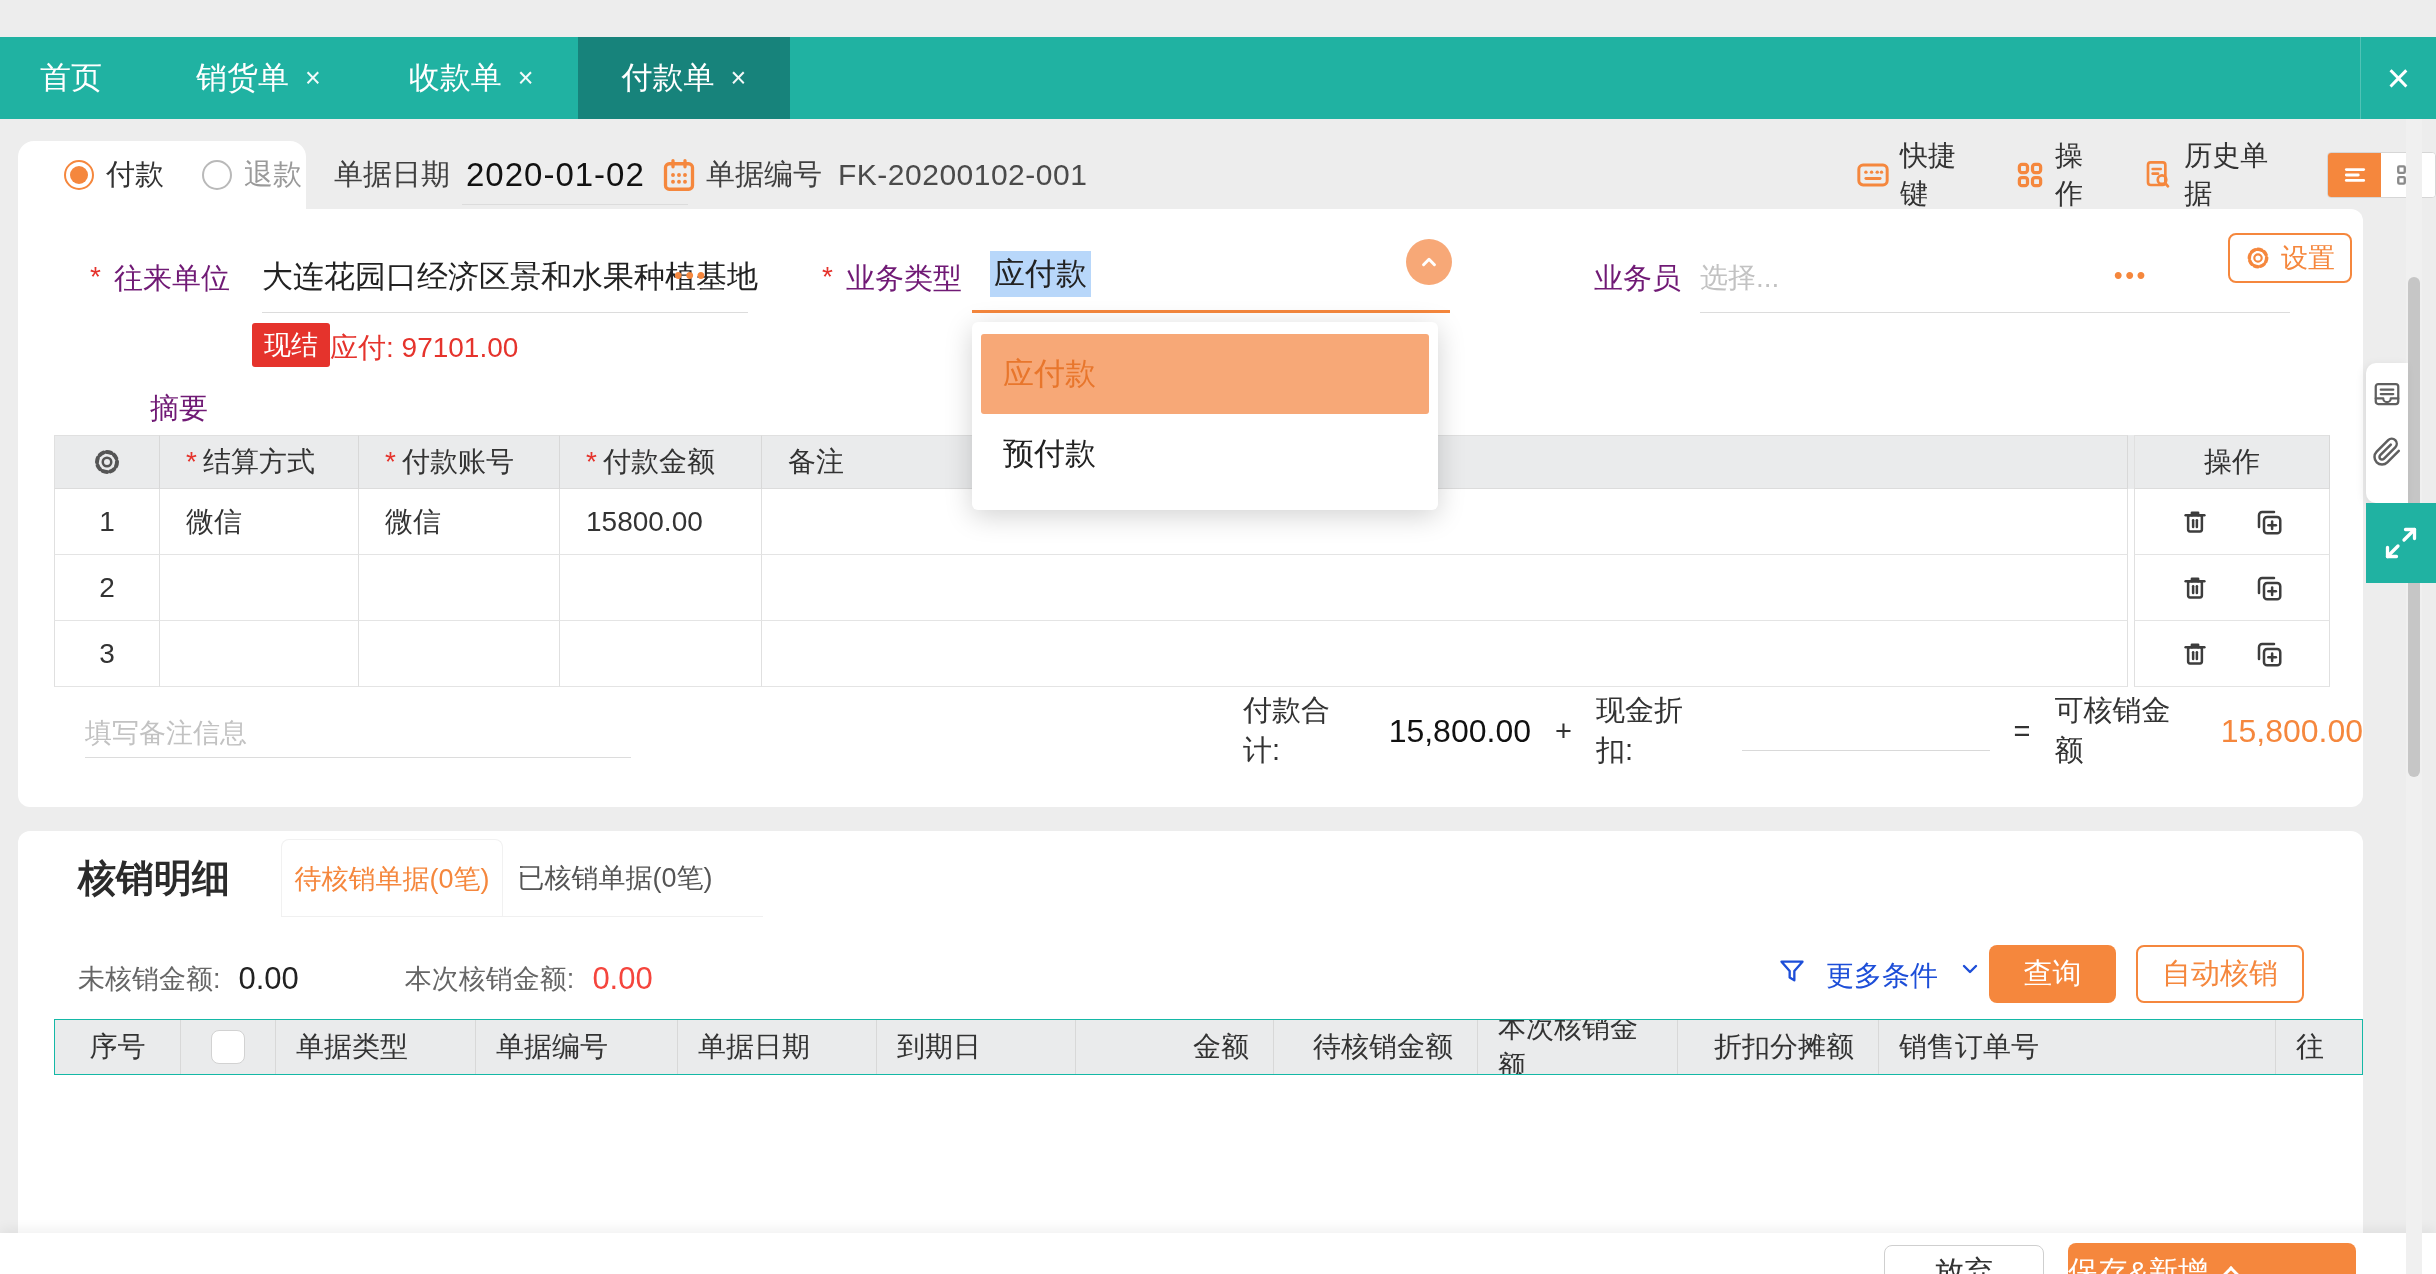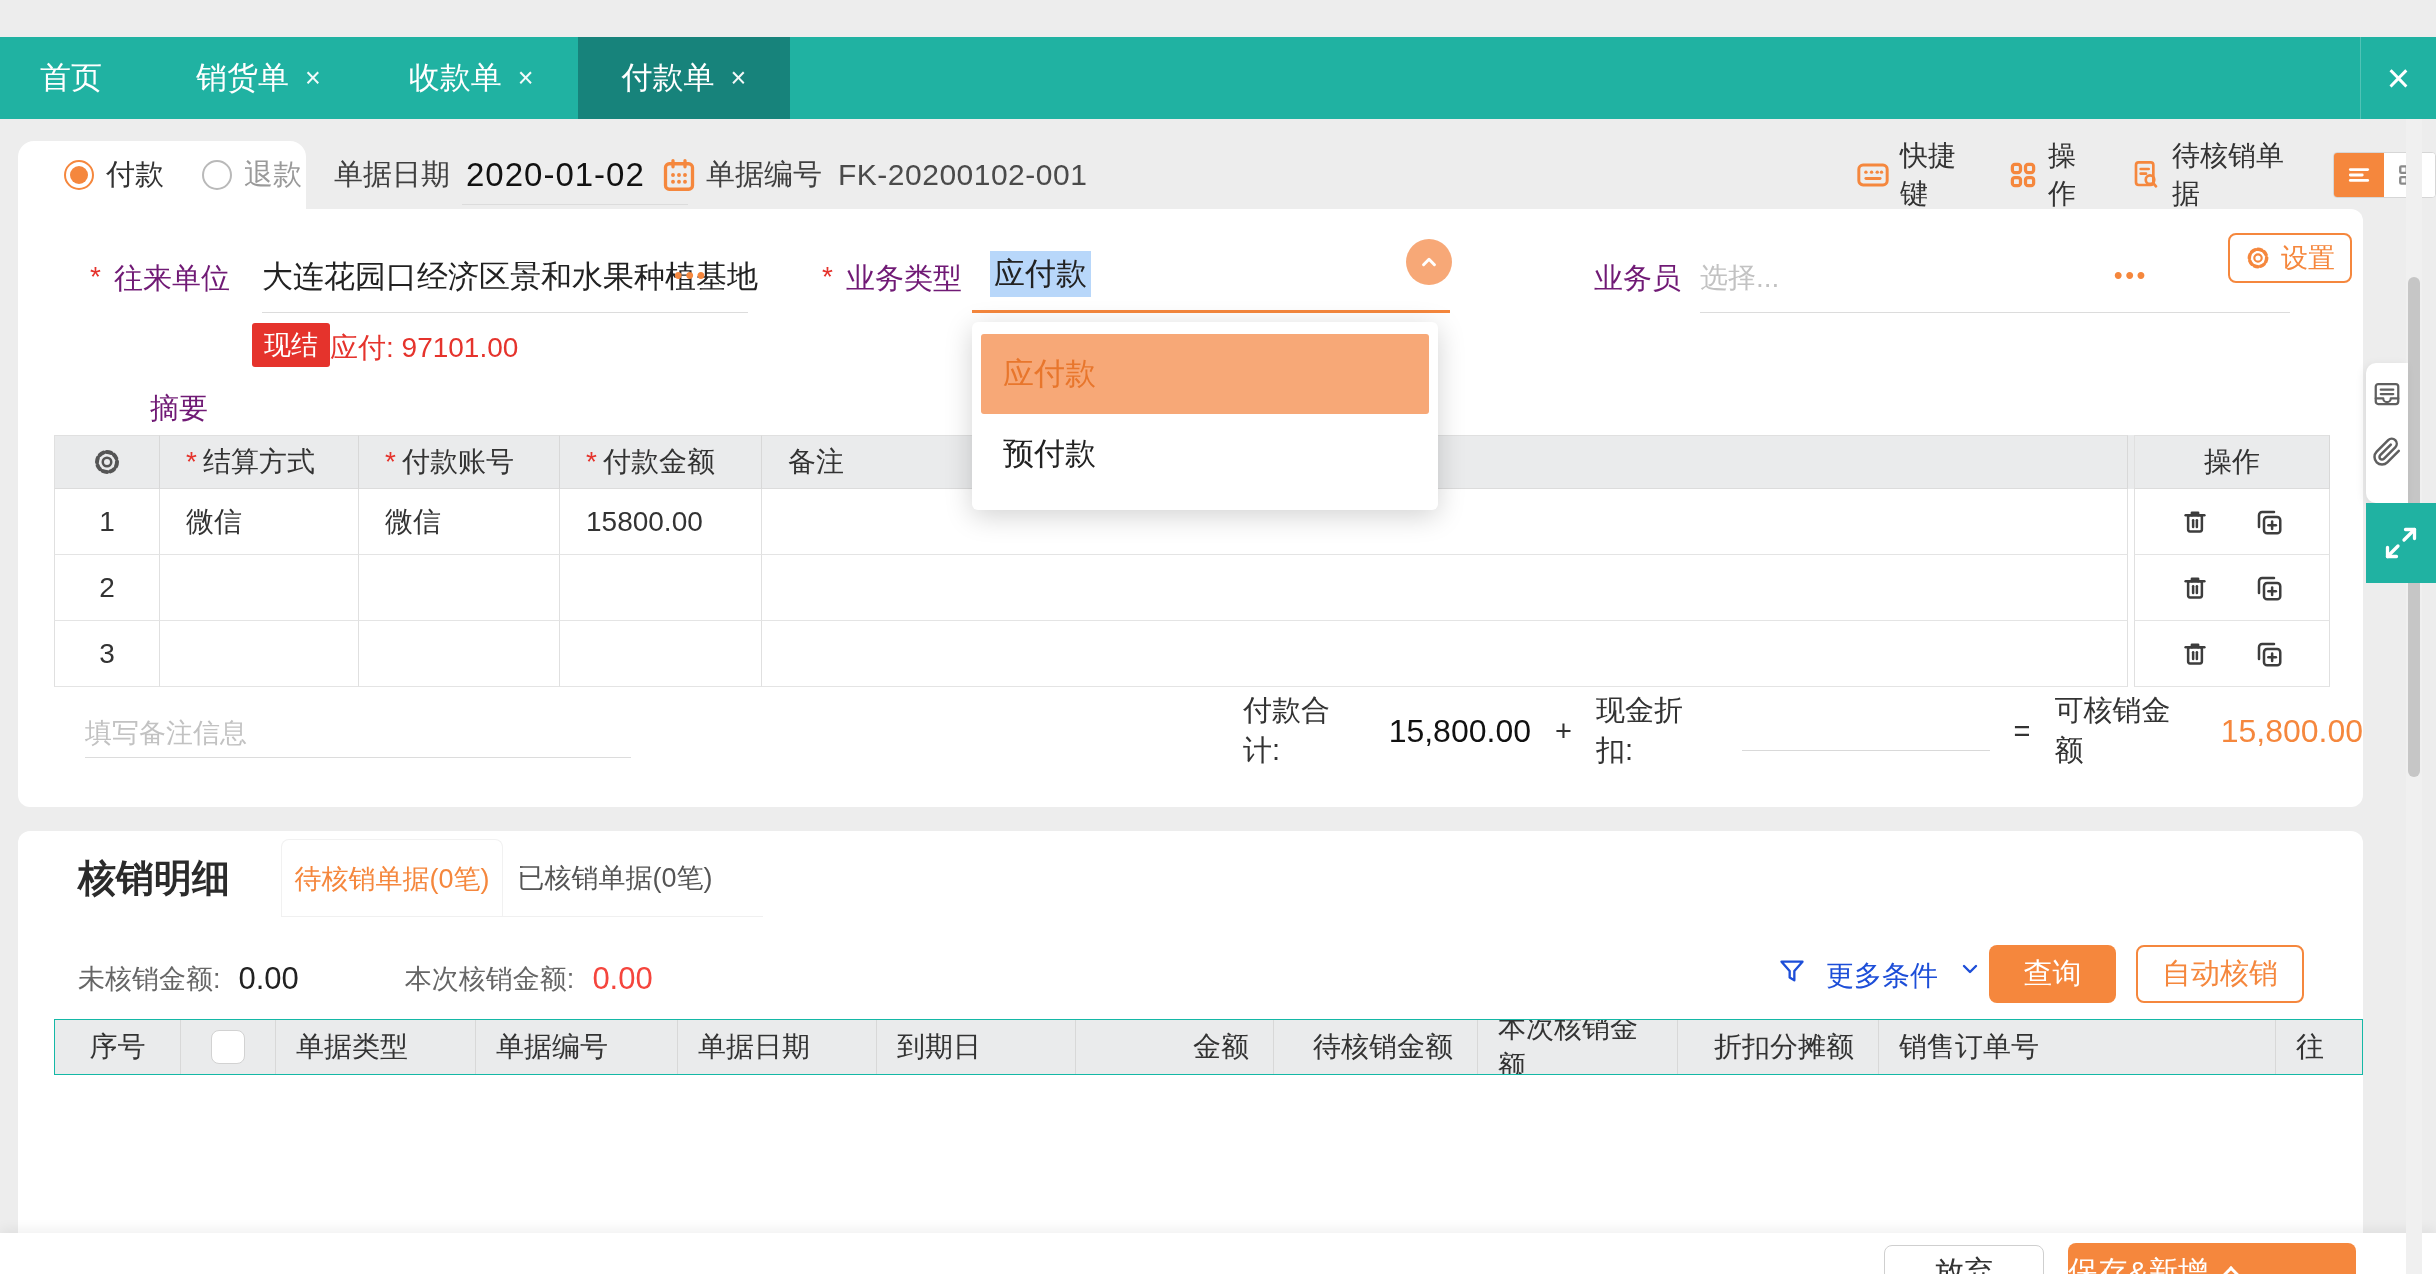--- a/index.html
+++ b/index.html
@@ -206,21 +206,21 @@
     <div class="tool">
       <span class="tico">
         <svg class="ic" width="32" height="32" viewBox="0 0 24 24" style="stroke-width:2">
           <rect x="4.5" y="2.5" width="13" height="17" rx="2"></rect>
           <line x1="8" y1="7.5" x2="14" y2="7.5"></line>
             <line x1="8" y1="11" x2="12" y2="11"></line>
           <circle cx="15" cy="15.5" r="3.2"></circle>
             <line x1="17.3" y1="18" x2="19.5" y2="20.5"></line>
         </svg>
       </span>
-      <span class="tlab">待核销单据</span>
+      <span class="tlab">历史单据</span>
     </div>
     <div class="view-toggle">
       <div class="vt-half on">
         <svg class="ic" width="26" height="26" viewBox="0 0 24 24" style="stroke-width:2.6">
           <line x1="4" y1="7" x2="20" y2="7"></line>
             <line x1="4" y1="12" x2="15" y2="12"></line>
             <line x1="4" y1="17" x2="20" y2="17"></line>
         </svg>
       </div>
       <div class="vt-half off">

